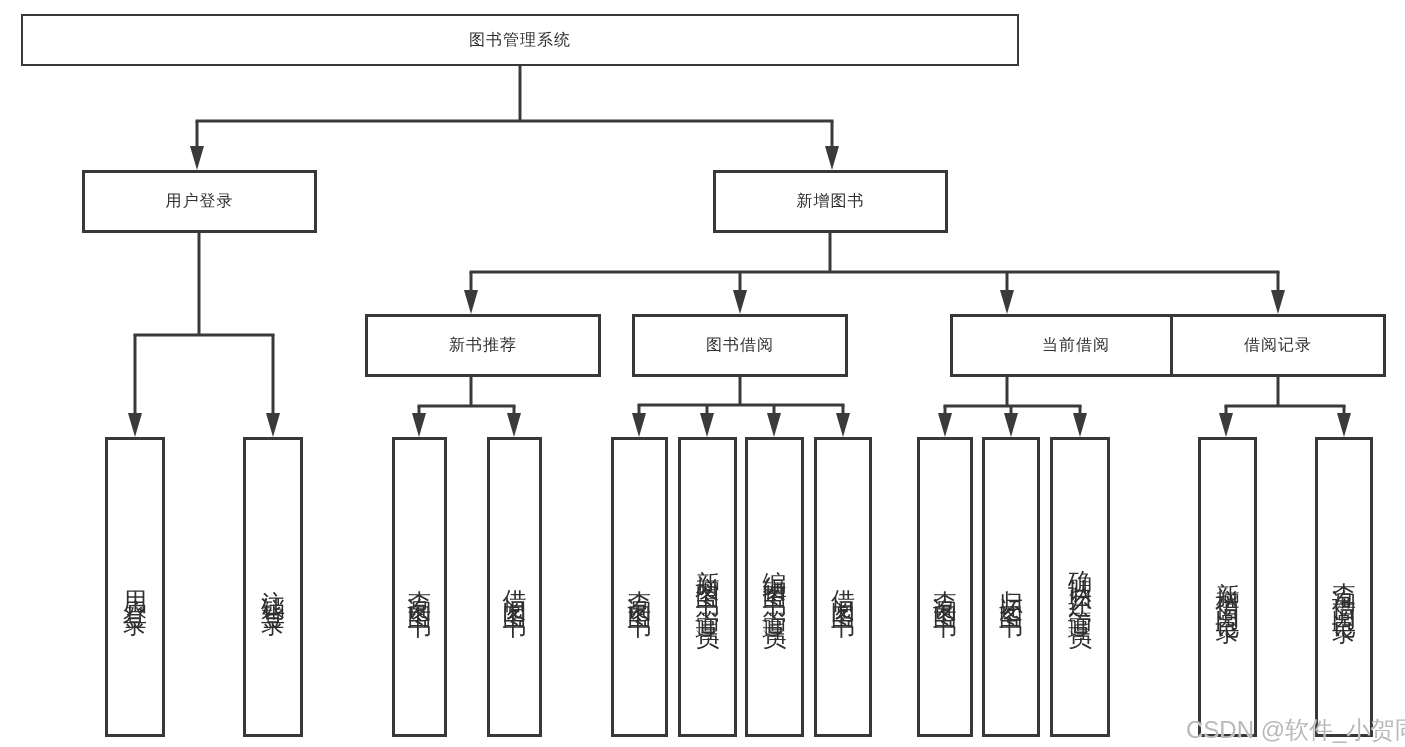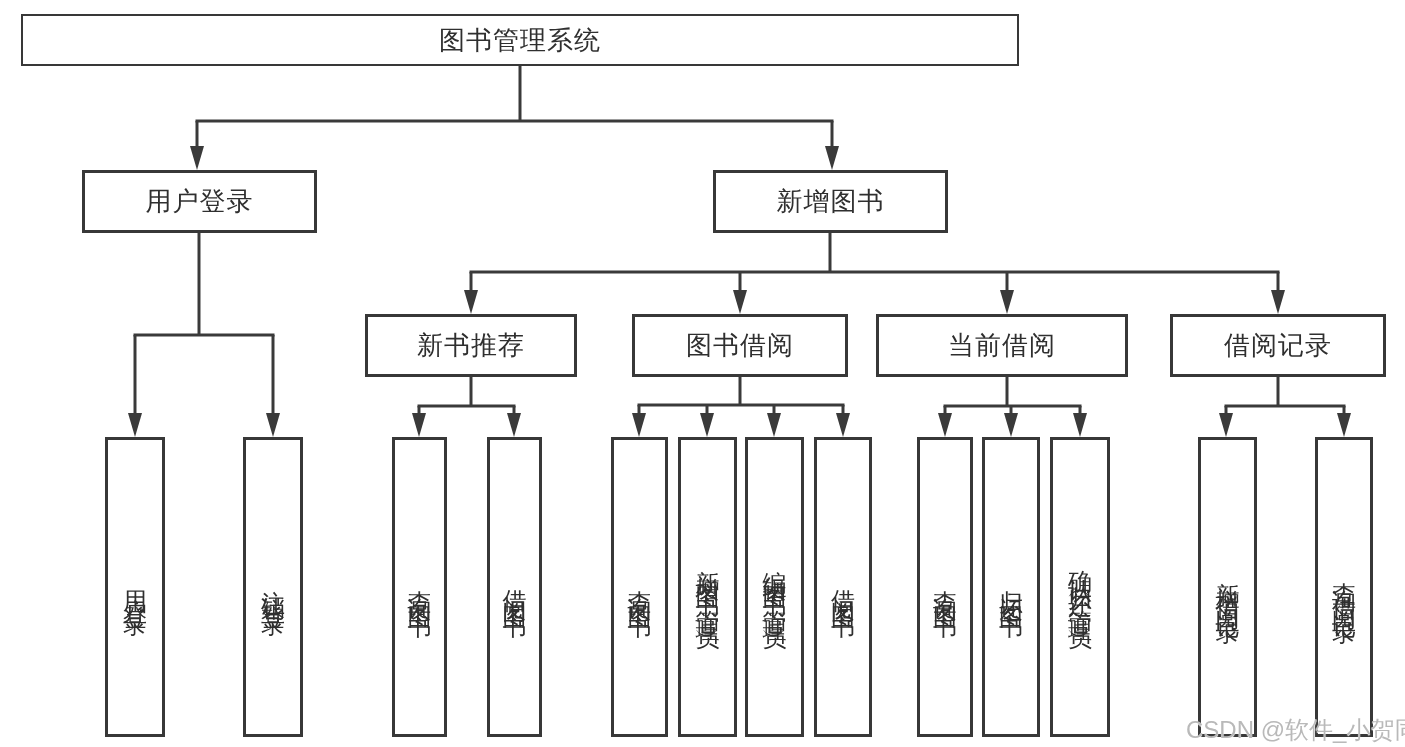--- a/index.html
+++ b/index.html
@@ -11,21 +11,21 @@
     overflow:hidden;
   }
   .wires{position:absolute;left:0;top:0;z-index:0;}
   .node{
     position:absolute;
     box-sizing:border-box;
     border:3px solid #383838;
     background:#fff;
     display:flex;align-items:center;justify-content:center;
     color:#2f2f2f;
-    font-size:26px;
+    font-size:16px;
     letter-spacing:1px;
     z-index:1;
   }
   .root{left:21px;top:14px;width:998px;height:52px;border-width:2px;}
   .lvl2{top:170px;width:235px;height:63px;}
   .lvl3{top:314px;height:63px;}
   .leaf{
     top:437px;height:300px;
     writing-mode:vertical-rl;
     text-orientation:mixed;
@@ -107,23 +107,23 @@
       <line x1="1344" y1="406" x2="1344" y2="418"></line>
       <path d="M1337,413 L1351,413 L1344,437 Z" stroke="none"></path>
     </g>
   </svg>
 
   <div class="node root">图书管理系统</div>
 
   <div class="node lvl2" style="left:82px;">用户登录</div>
   <div class="node lvl2" style="left:713px;">新增图书</div>
 
-  <div class="node lvl3" style="left:365px;width:212px;text-align:center;">新书推荐</div>
+  <div class="node lvl3" style="left:365px;width:236px;text-align:center;">新书推荐</div>
   <div class="node lvl3" style="left:632px;width:216px;">图书借阅</div>
-  <div class="node lvl3" style="left:876px;width:252px;font-family:Liberation Mono, monospace;">当前借阅</div>
+  <div class="node lvl3" style="left:950px;width:252px;font-family:Liberation Mono, monospace;">当前借阅</div>
   <div class="node lvl3" style="left:1170px;width:216px;">借阅记录</div>
 
   <div class="node leaf" style="left:105px;width:60px;">用户登录</div>
   <div class="node leaf" style="left:243px;width:60px;">注销登录</div>
 
   <div class="node leaf" style="left:392px;width:55px;">查询图书</div>
   <div class="node leaf" style="left:487px;width:55px;">借阅图书</div>
 
   <div class="node leaf" style="left:611px;width:57px;">查询图书</div>
   <div class="node leaf" style="left:678px;width:59px;">新增图书（管理员）</div>

